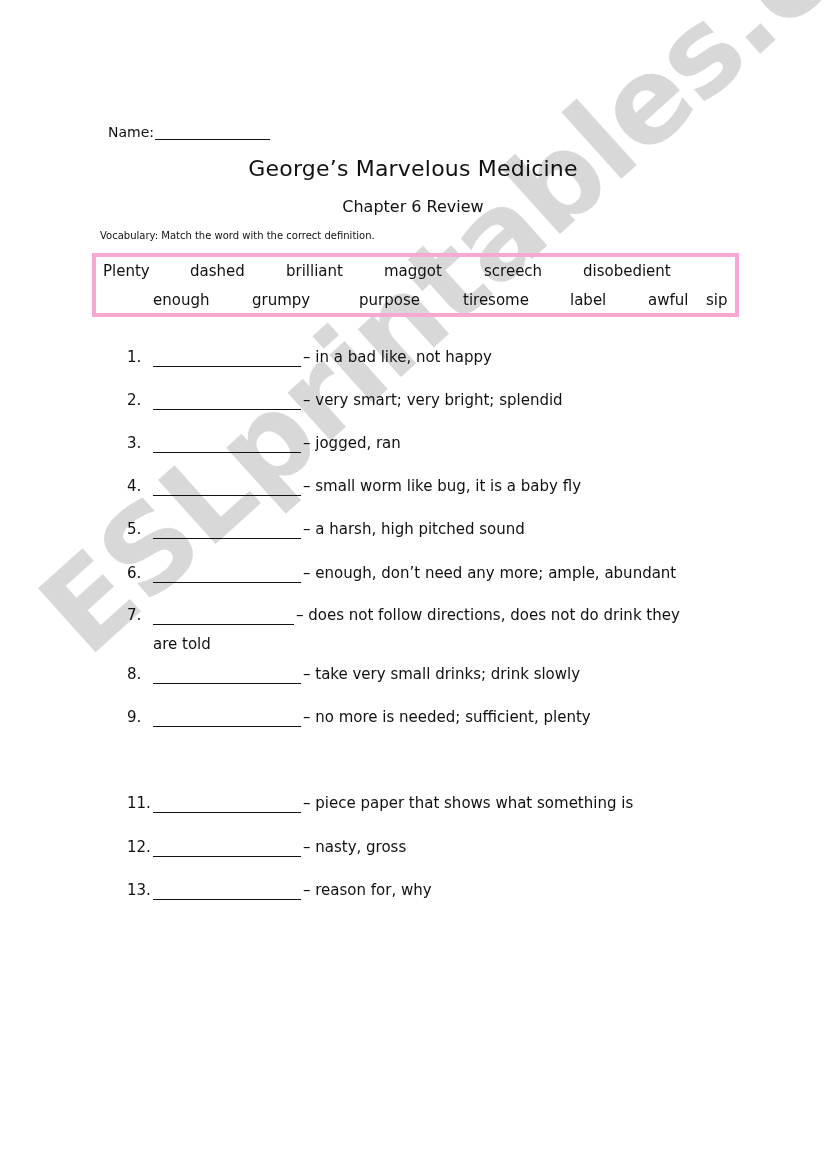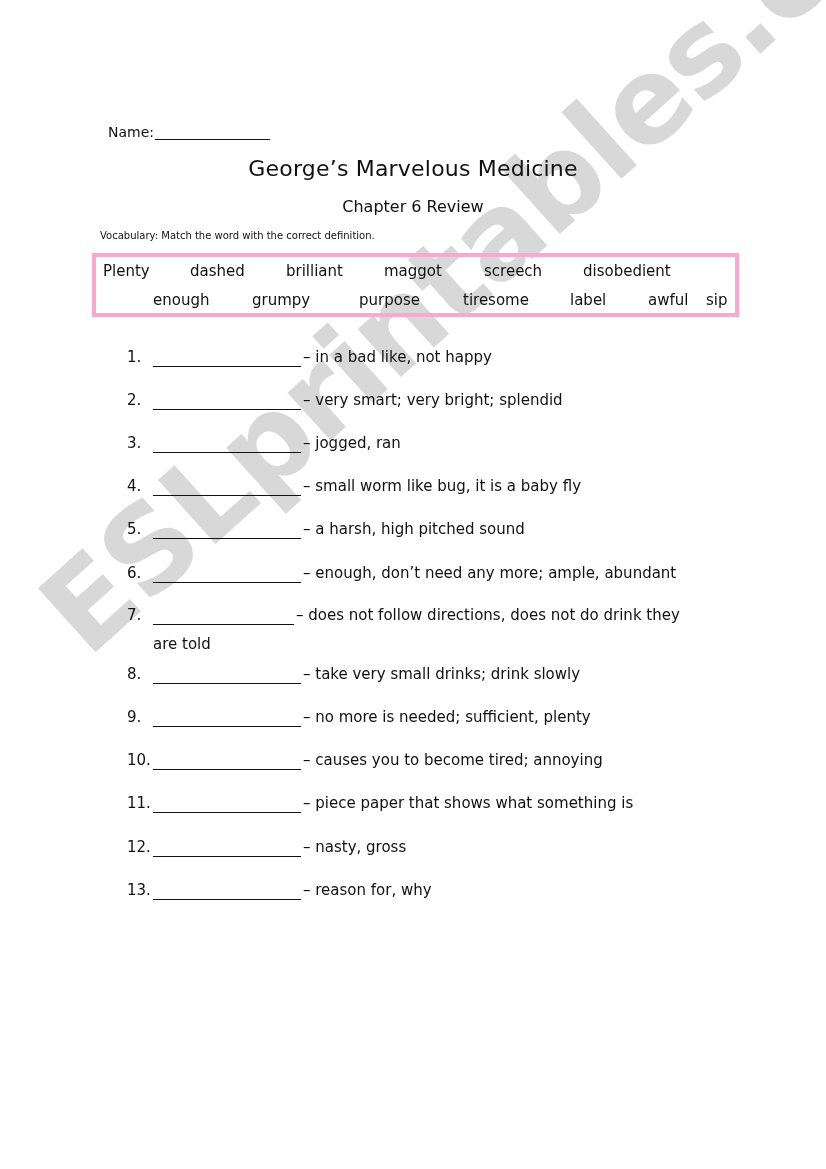--- a/index.html
+++ b/index.html
@@ -92,25 +92,20 @@
   <div class="item" style="top:665px;left:0;width:826px;height:22px">
     <span class="num">8.</span>
     <span class="blank"></span>
     <span class="def">– take very small drinks; drink slowly</span>
   </div>
   <div class="item" style="top:708px;left:0;width:826px;height:22px">
     <span class="num">9.</span>
     <span class="blank"></span>
     <span class="def">– no more is needed; sufficient, plenty</span>
   </div>
-  <div class="item" style="top:751px;left:0;width:826px;height:22px">
-    <span class="num">10.</span>
-    <span class="blank"></span>
-    <span class="def">– causes you to become tired; annoying</span>
-  </div>
   <div class="item" style="top:794px;left:0;width:826px;height:22px">
     <span class="num">11.</span>
     <span class="blank"></span>
     <span class="def">– piece paper that shows what something is</span>
   </div>
   <div class="item" style="top:838px;left:0;width:770px;height:22px">
     <span class="num">12.</span>
     <span class="blank"></span>
     <span class="def">– nasty, gross</span>
   </div>

